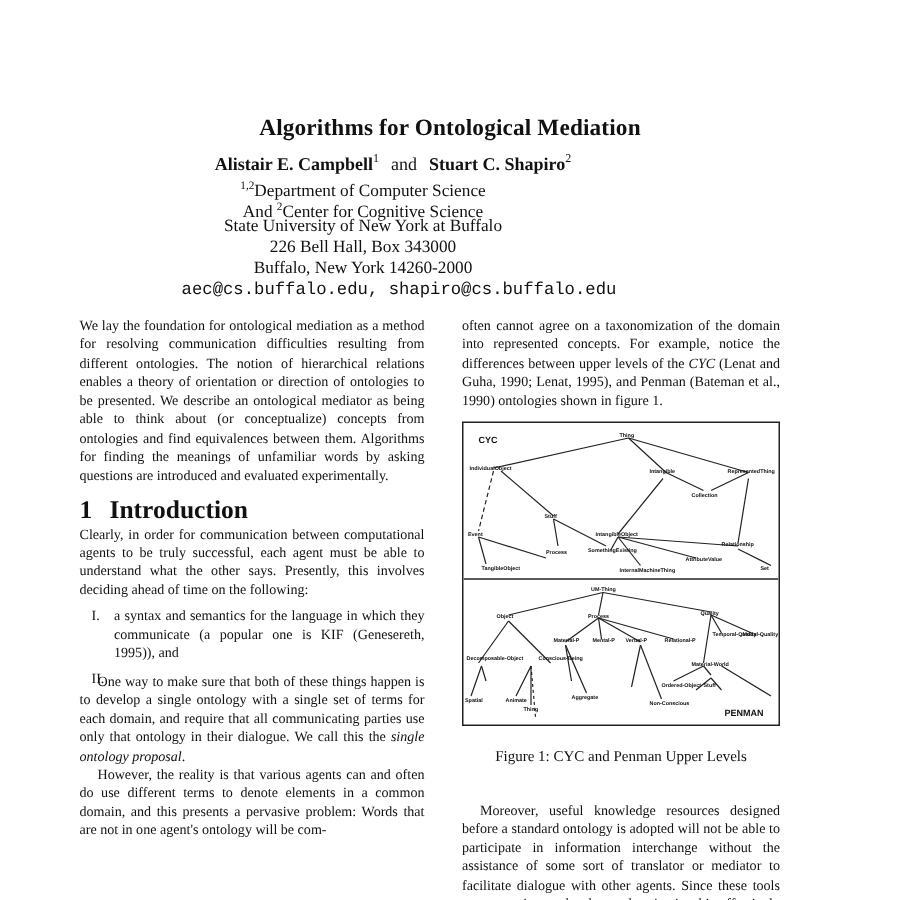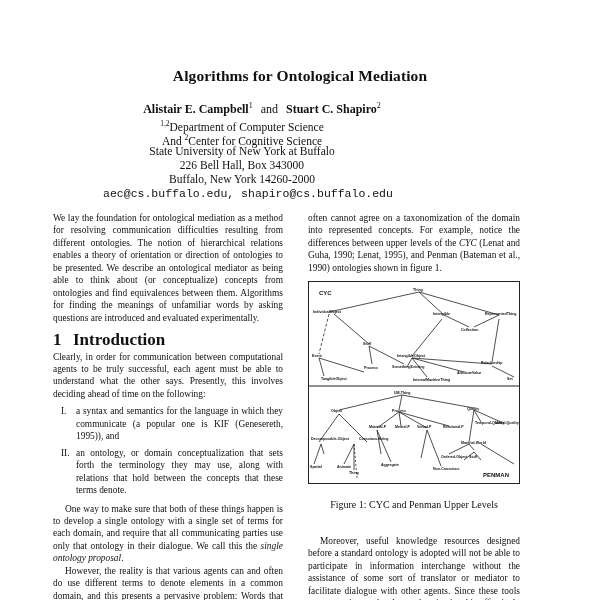--- a/index.html
+++ b/index.html
@@ -1,27 +1,27 @@
 <!DOCTYPE html>
 <html><head>
 <meta charset="utf-8">
 <style>
   html, body { margin: 0; padding: 0; background: #ffffff; }
   body { width: 600px; height: 600px; position: relative; overflow: hidden;
          font-family: "Liberation Serif", "DejaVu Serif", serif; color: #111; }
-  .title { position: absolute; top: 67px; left: 0; width: 600px; text-align: center;
+  .title { position: absolute; top: 77px; left: 0; width: 600px; text-align: center;
            font-weight: bold; font-size: 15.5px; letter-spacing: 0.1px; }
   .authors { position: absolute; top: 101px; left: 0; width: 524px; text-align: center;
              font-size: 12px; font-weight: bold; }
   .authors sup { font-size: 8px; font-weight: normal; }
   .authors .and { font-weight: normal; margin: 0 5px; }
   .affil { position: absolute; left: 0; width: 484px; text-align: center; font-size: 11.5px; line-height: 13.5px; }
   .affil sup { font-size: 7.5px; }
   .email { position: absolute; top: 180px; left: 0; width: 496px; text-align: center;
-           font-family: "Liberation Mono", "DejaVu Sans Mono", monospace; font-size: 11.5px; }
+           font-family: "Liberation Mono", "DejaVu Sans Mono", monospace; font-size: 11.5px; padding-left: 18px; }
   .col { position: absolute; font-size: 9.4px; line-height: 12.45px; text-align: justify; }
   .col p { margin: 0; }
   .left { left: 53px; top: 212px; width: 230px; }
   .right { left: 308px; top: 212px; width: 212px; }
   .abs-head { text-align: center; font-weight: bold; font-size: 11px; margin-bottom: 3px !important; }
   .sec-head { font-weight: bold; font-size: 17px; margin-top: 10px !important; margin-bottom: 4px !important; }
   .sec-head .num { display: inline-block; width: 20px; }
   .list { margin-top: 5px !important; }
   .li { position: relative; padding-left: 23px; margin-bottom: 4px; }
   .li .mk { position: absolute; left: 8px; top: 0; }
@@ -50,21 +50,21 @@
 <div class="affil" style="top:159px">226 Bell Hall, Box 343000</div>
 <div class="affil" style="top:173px">Buffalo, New York 14260-2000</div>
 <div class="email" style="top:187px">aec@cs.buffalo.edu, shapiro@cs.buffalo.edu</div>
 
 <div class="col left">
   <p>We lay the foundation for ontological mediation as a method for resolving communication difficulties resulting from different ontologies. The notion of hierarchical relations enables a theory of orientation or direction of ontologies to be presented. We describe an ontological mediator as being able to think about (or conceptualize) concepts from ontologies and find equivalences between them. Algorithms for finding the meanings of unfamiliar words by asking questions are introduced and evaluated experimentally.</p>
   <p class="sec-head"><span class="num">1</span><span>Introduction</span></p>
   <p>Clearly, in order for communication between computational agents to be truly successful, each agent must be able to understand what the other says. Presently, this involves deciding ahead of time on the following:</p>
   <div class="list">
     <div class="li"><span class="mk">I.</span><span>a syntax and semantics for the language in which they communicate (a popular one is KIF (Genesereth, 1995)), and</span></div>
-    <div class="li"><span class="mk">II.</span><span>an ontology, or domain conceptualization that sets forth the terminology they may use, along with relations that hold between the concepts that these terms denote.</span></div>
+    <div class="li"><span class="mk">II.</span></div>
   </div>
   <p class="indent gap"><span>One way to make sure that both of these things happen is to develop a single ontology with a single set of terms for each domain, and require that all communicating parties use only that ontology in their dialogue. We call this the </span><em>single ontology proposal</em><span>.</span></p>
   <p class="indent">However, the reality is that various agents can and often do use different terms to denote elements in a common domain, and this presents a pervasive problem: Words that are not in one agent's ontology will be com-</p>
 </div>
 
 <div class="col right">
   <p><span>often cannot agree on a taxonomization of the domain into represented concepts. For example, notice the differences between upper levels of the </span><em>CYC</em><span> (Lenat and Guha, 1990; Lenat, 1995), and Penman (Bateman et al., 1990) ontologies shown in figure 1.</span></p>
 </div>
 
 <div class="fig">

